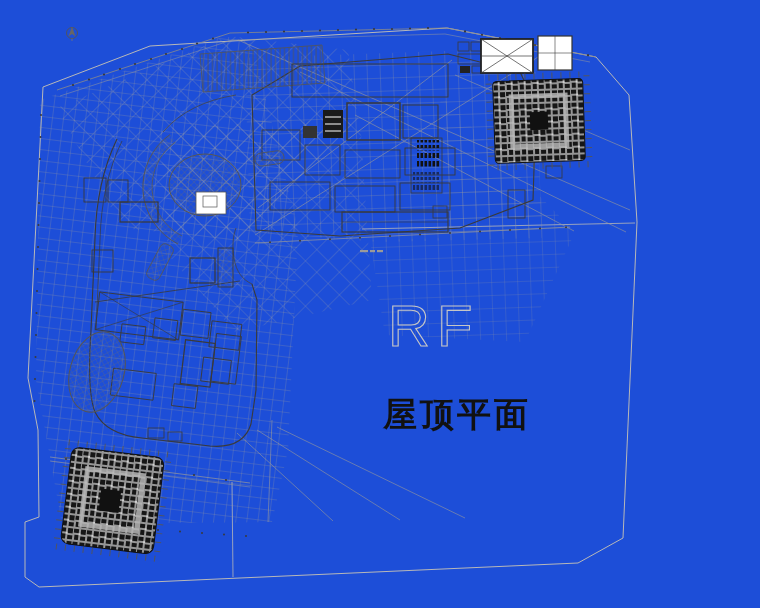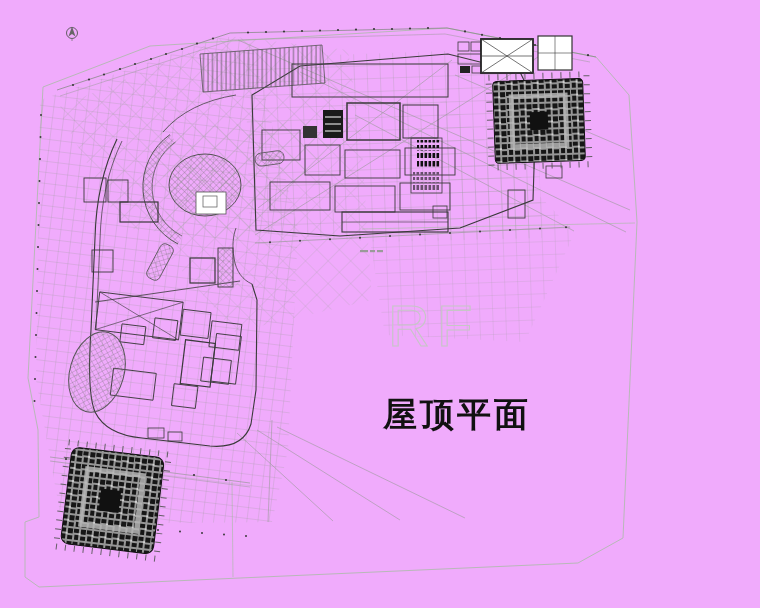--- a/index.html
+++ b/index.html
@@ -1,16 +1,16 @@
 <!DOCTYPE html>
 <html><head>
 <meta charset="utf-8">
 <style>
   html,body{margin:0;padding:0;background:#fff;}
-  #stage{position:relative;width:760px;height:608px;background:#f0abfc;overflow:hidden;
+  #stage{position:relative;width:760px;height:608px;background:#1d4ed8;overflow:hidden;
          font-family:"Liberation Sans",sans-serif;}
   svg{position:absolute;left:0;top:0;}
   .watermark{font-family:"Liberation Sans",sans-serif;}
   .plan-title{font-family:"Liberation Sans","DejaVu Sans",sans-serif;}
 </style>
 </head>
 <body>
 
 <div id="stage">
 <svg width="760" height="608" viewBox="0 0 760 608">

